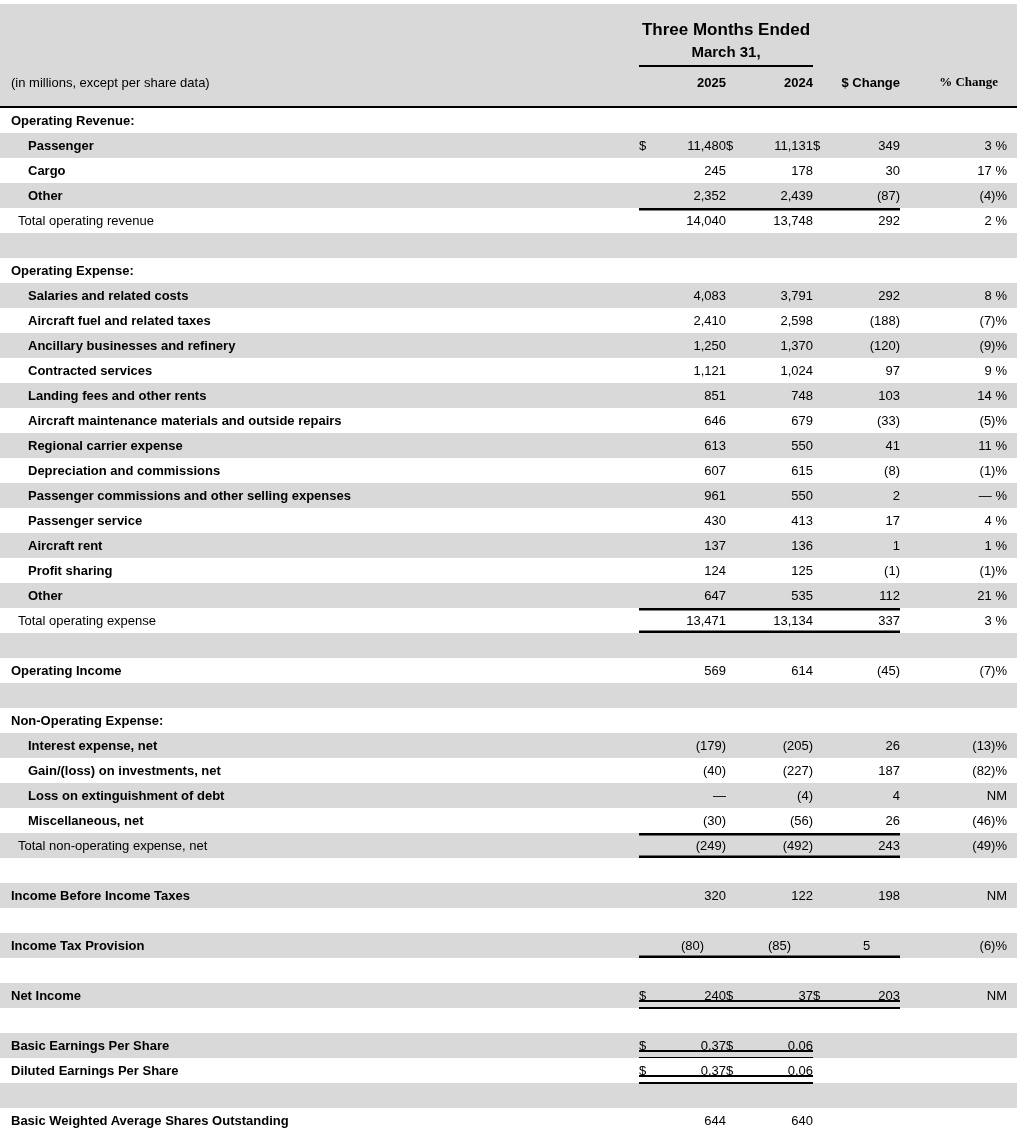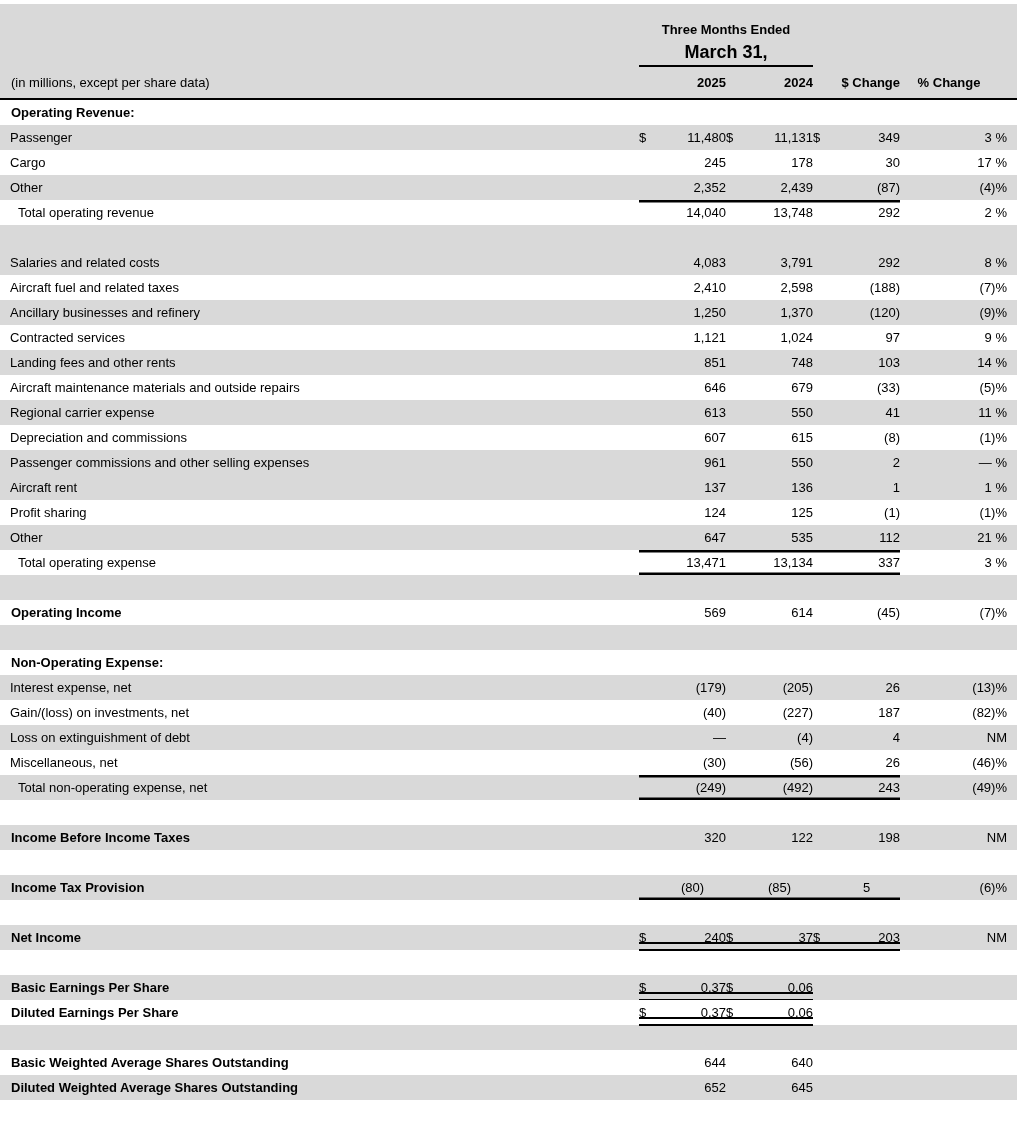--- a/index.html
+++ b/index.html
@@ -39,68 +39,68 @@
   col.c-pad    { width: 10px; }
 
   
   tr.hdr-band td { background: #d9d9d9; }
 
   td.hdr-spacer { height: 14px; padding: 0; }
 
   td.hdr-sup {
     text-align: center;
     font-weight: bold;
-    font-size: 13px;
+    font-size: 17px;
     padding: 2px 0 2px 0;
     height: 20px;
     line-height: 16px;
   }
   td.hdr-sup2 {
     text-align: center;
     font-weight: bold;
-    font-size: 18px;
+    font-size: 15px;
     padding: 0 0 3px 0;
     height: 20px;
     line-height: 16px;
     border-bottom: 2px solid #000;
   }
 
   tr.hdr-cols td {
     background: #d9d9d9;
     font-weight: bold;
     font-size: 13px;
     height: 22px;
-    padding: 1px 0 8px 0;
+    padding: 1px 0 16px 0;
     border-bottom: 2.5px solid #000;
     vertical-align: bottom;
   }
   td.hdr-entity {
     text-align: left;
     padding-left: 11px !important;
     font-weight: normal !important;
   }
   td.hdr-num { text-align: right; padding-right: 0 !important; }
-  td.hdr-num-last { text-align: center; padding-right: 9px !important; }
+  td.hdr-num-last { text-align: right; padding-right: 9px !important; font-family: Liberation Serif, serif; }
 
   
   tr.r td {
     height: 25px;
     padding: 0;
     vertical-align: middle;
     font-size: 13px;
     line-height: 25px;
   }
   tr.r.shade td { background: #d9d9d9; }
   tr.r.plain td { background: #ffffff; }
 
   tr.spacer td { height: 25px; padding: 0; line-height: 25px; font-size: 1px; }
 
   td.label { text-align: left; }
   td.label.lvl0 { padding-left: 11px; font-weight: bold; }
-  td.label.lvl1 { padding-left: 10px; font-weight: normal; }
+  td.label.lvl1 { padding-left: 28px; font-weight: bold; }
   td.label.lvl2 { padding-left: 18px; font-weight: normal; }
 
   td.cur { text-align: left; padding-left: 4px; }
   td.val { text-align: right; padding-right: 0; }
   td.pct { text-align: right; padding-right: 9px; }
   td.pad { }
 
   
   td.rule-bot  { box-shadow: inset 0 -2.5px 0 0 #000; text-align: center; }
   td.rule-top  { box-shadow: inset 0 2.5px 0 0 #000; }
@@ -224,20 +224,31 @@
           <td class=""></td>
           <td class=""></td>
           <td class=""></td>
           <td class=""></td>
           <td class=""></td>
           <td class=""></td>
           <td class=""></td>
           <td class=""></td>
           <td class=""></td>
         </tr>
+        <tr class="r plain">
+          <td class="label lvl0">Operating Expense:</td>
+          <td class="cur"></td>
+          <td class="val"></td>
+          <td class="cur"></td>
+          <td class="val"></td>
+          <td class="cur"></td>
+          <td class="val"></td>
+          <td class="pct"></td>
+          <td class="pad"></td>
+        </tr>
         <tr class="r shade">
           <td class="label lvl1">Salaries and related costs</td>
           <td class="cur"></td>
           <td class="val">4,083</td>
           <td class="cur"></td>
           <td class="val">3,791</td>
           <td class="cur"></td>
           <td class="val">292</td>
           <td class="pct">8 %</td>
           <td class="pad"></td>
@@ -321,20 +332,31 @@
         </tr>
         <tr class="r shade">
           <td class="label lvl1">Passenger commissions and other selling expenses</td>
           <td class="cur"></td>
           <td class="val">961</td>
           <td class="cur"></td>
           <td class="val">550</td>
           <td class="cur"></td>
           <td class="val">2</td>
           <td class="pct">— %</td>
+          <td class="pad"></td>
+        </tr>
+        <tr class="r plain">
+          <td class="label lvl1">Passenger service</td>
+          <td class="cur"></td>
+          <td class="val">430</td>
+          <td class="cur"></td>
+          <td class="val">413</td>
+          <td class="cur"></td>
+          <td class="val">17</td>
+          <td class="pct">4 %</td>
           <td class="pad"></td>
         </tr>
         <tr class="r shade">
           <td class="label lvl1">Aircraft rent</td>
           <td class="cur"></td>
           <td class="val">137</td>
           <td class="cur"></td>
           <td class="val">136</td>
           <td class="cur"></td>
           <td class="val">1</td>

